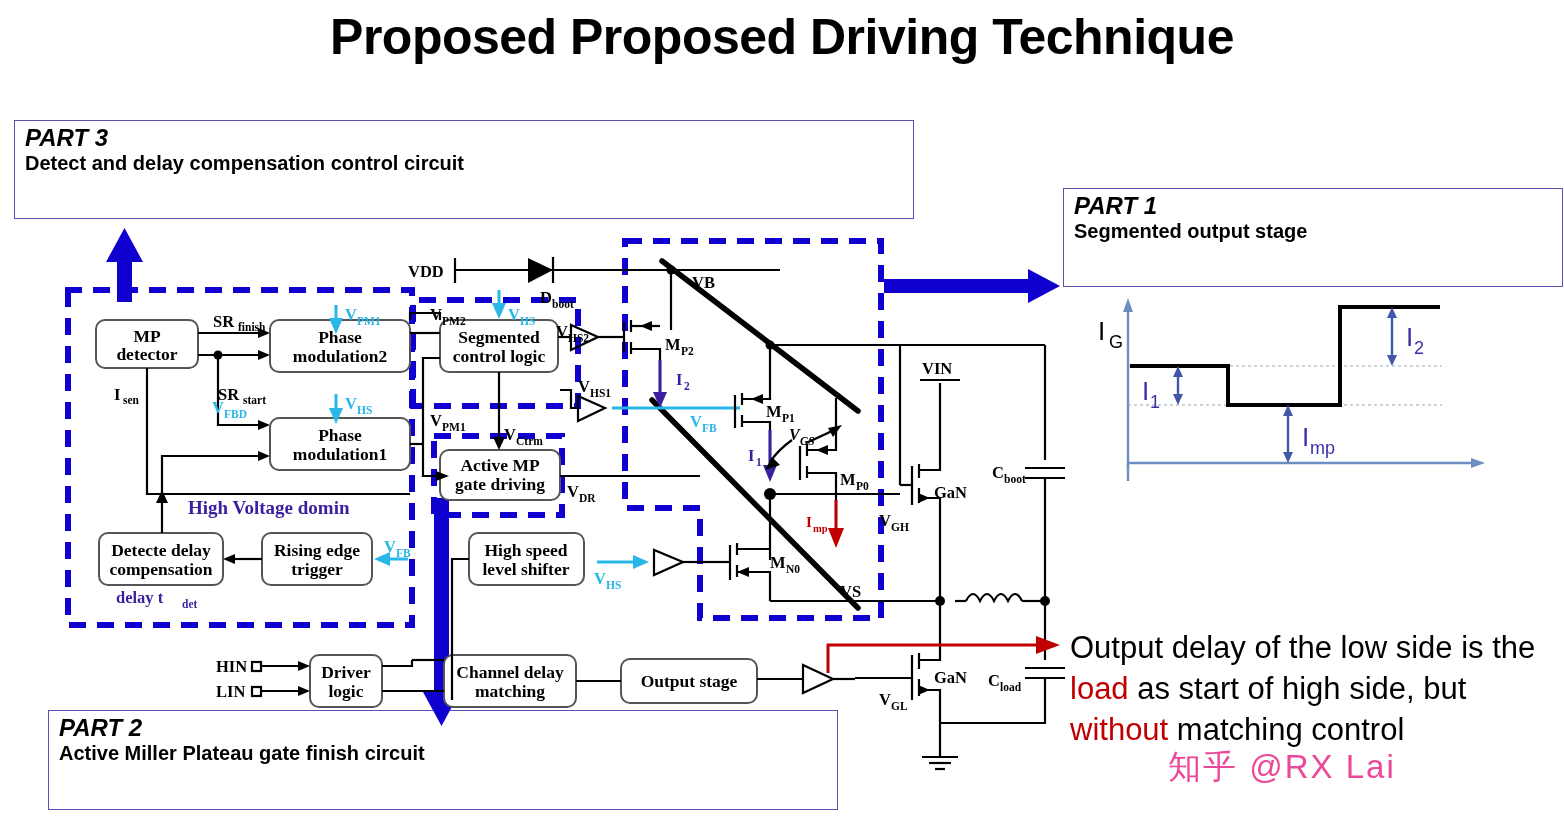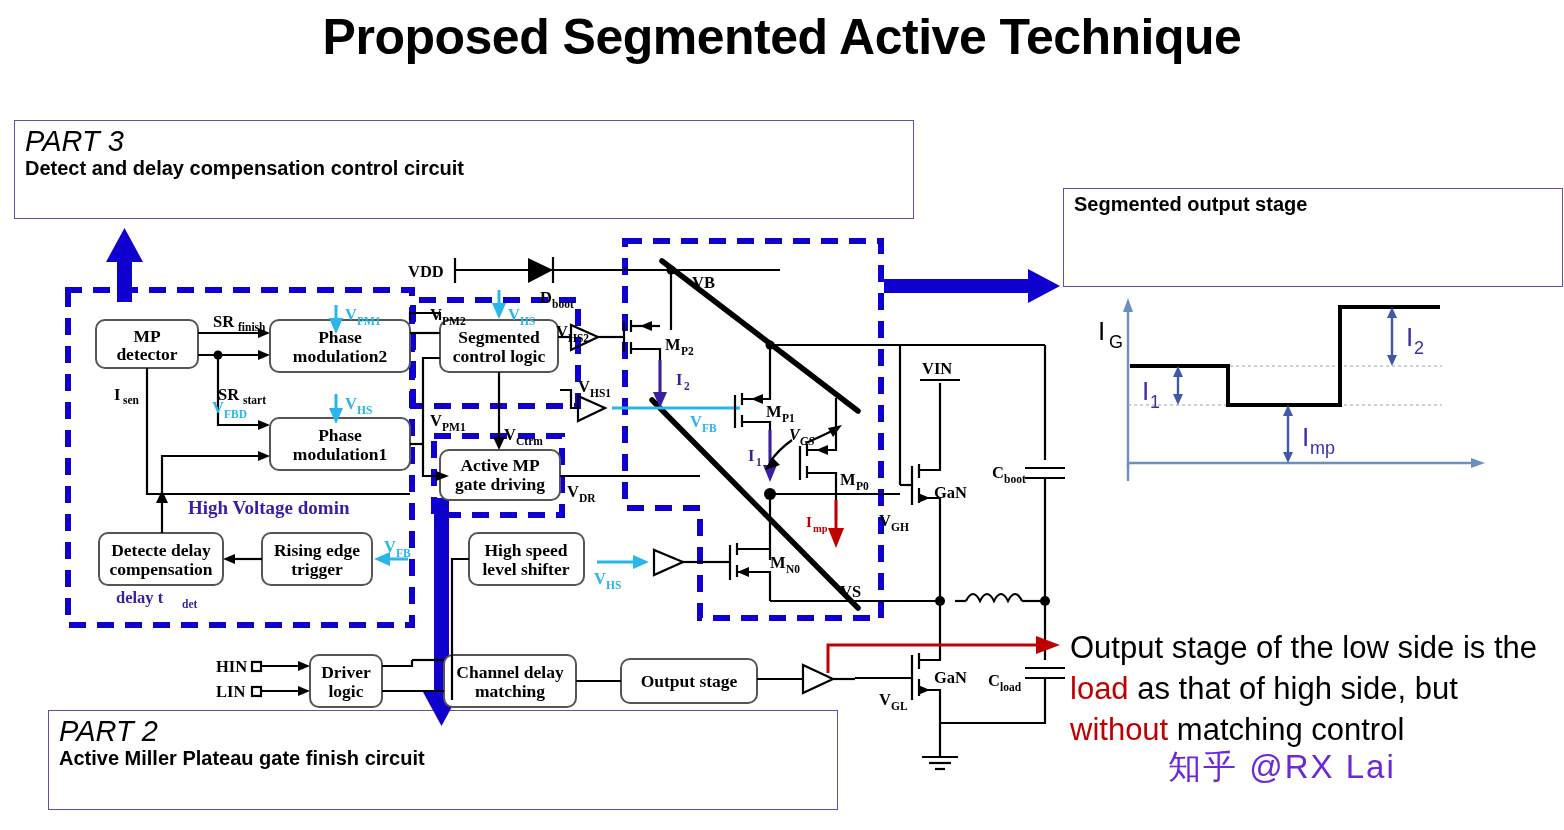--- a/index.html
+++ b/index.html
@@ -14,42 +14,42 @@
     font-weight:bold;font-size:50px;letter-spacing:-0.5px;color:#000;
     white-space:nowrap;
   }
 
   
   .partbox{
     border:1.5px solid #5b52b0;background:#fff;box-sizing:border-box;
     font-family:"Liberation Sans",sans-serif;color:#000;
     padding:4px 10px 2px 10px;
   }
-  .part-kicker{font-style:italic;font-weight:normal;font-size:29px;line-height:1.12;}
+  .part-kicker{font-style:italic;font-weight:bold;font-size:24px;line-height:1.12;}
   .part-title{font-weight:bold;font-size:20px;line-height:1.12;white-space:nowrap;}
 
   #part3{left:14px;top:120px;width:900px;height:99px;}
   #part1{left:1063px;top:188px;width:500px;height:99px;}
   #part2{left:48px;top:710px;width:790px;height:100px;}
 
   
   .bluearrow{fill:#1000d0;}
 
   
   #note{
     left:1070px;top:628px;width:486px;
     font-family:"Liberation Sans",sans-serif;
     font-size:31px;line-height:1.32;color:#000;
   }
   #note .red{color:#c00000;}
 
   
   #watermark{
     left:1168px;top:745px;font-family:"Liberation Sans",sans-serif;
-    font-size:33px;color:#6d28d9;white-space:nowrap;letter-spacing:2px;
+    font-size:33px;color:#ec4899;white-space:nowrap;letter-spacing:2px;
   }
 
   
   #schem{left:0;top:0;}
   .wire{stroke:#000;stroke-width:2.2;fill:none;}
   .thickwire{stroke:#000;stroke-width:5.5;fill:none;stroke-linecap:round;}
   .dashbox{stroke:#1000d0;stroke-width:6;fill:none;stroke-dasharray:17 11;}
   .cyan{stroke:#29b6e8;stroke-width:3;fill:none;}
   .cyanfill{fill:#29b6e8;}
   .redline{stroke:#c00000;stroke-width:3;fill:none;}
@@ -81,37 +81,38 @@
   .dimline{stroke:#4157a8;stroke-width:2.4;fill:none;}
   .dimfill{fill:#4157a8;}
   .chlbl{font-family:"Liberation Sans",sans-serif;font-size:26px;fill:#000;}
   .chlbl-sub{font-family:"Liberation Sans",sans-serif;font-size:18px;fill:#000;}
   .chlbl-i{font-family:"Liberation Sans",sans-serif;font-size:26px;fill:#3b2fa8;}
   .chlbl-i-sub{font-family:"Liberation Sans",sans-serif;font-size:18px;fill:#3b2fa8;}
 </style>
 </head>
 <body>
 
-<div class="abs" id="title">Proposed Segmented Active Technique</div>
+<div class="abs" id="title">Proposed Proposed Driving Technique</div>
 
 <div class="abs partbox" id="part3">
   <div class="part-kicker">PART 3</div>
   <div class="part-title">Detect and delay compensation control circuit</div>
 </div>
 
 <div class="abs partbox" id="part1">
+  <div class="part-kicker">PART 1</div>
   <div class="part-title">Segmented output stage</div>
 </div>
 
 <div class="abs partbox" id="part2">
   <div class="part-kicker">PART 2</div>
   <div class="part-title">Active Miller Plateau gate finish circuit</div>
 </div>
 
-<div class="abs" id="note"><span>Output stage of the low side is the </span><span class="red">load</span><span> as that of high side, but </span><span class="red">without</span><span> matching control</span></div>
+<div class="abs" id="note"><span>Output delay of the low side is the </span><span class="red">load</span><span> as start of high side, but </span><span class="red">without</span><span> matching control</span></div>
 
 <div class="abs" id="watermark">知乎 @RX Lai</div>
 
 <svg class="abs" id="chart" width="420" height="195">
 
   <g>
     <line class="axis" x1="28" y1="180" x2="28" y2="20"></line>
     <polygon class="axisfill" points="28,10 23,24 33,24"></polygon>
     <line class="axis" x1="28" y1="175" x2="375" y2="175"></line>
     <polygon class="axisfill" points="385,175 371,170 371,180"></polygon>

